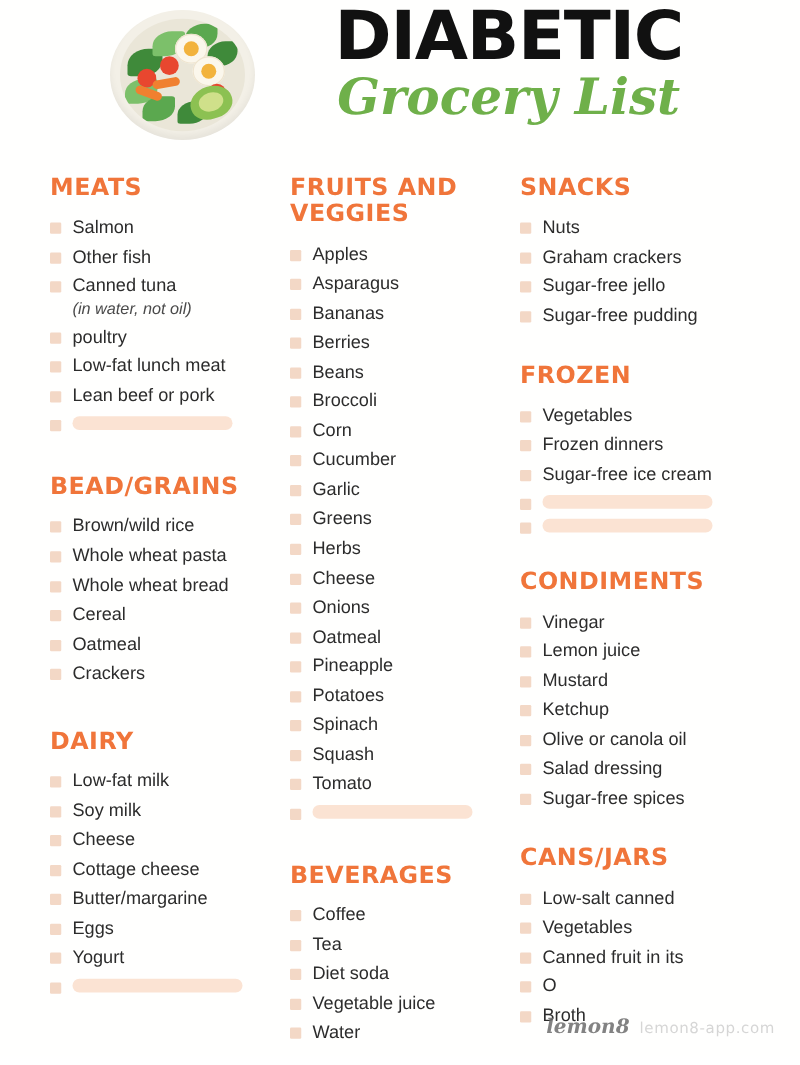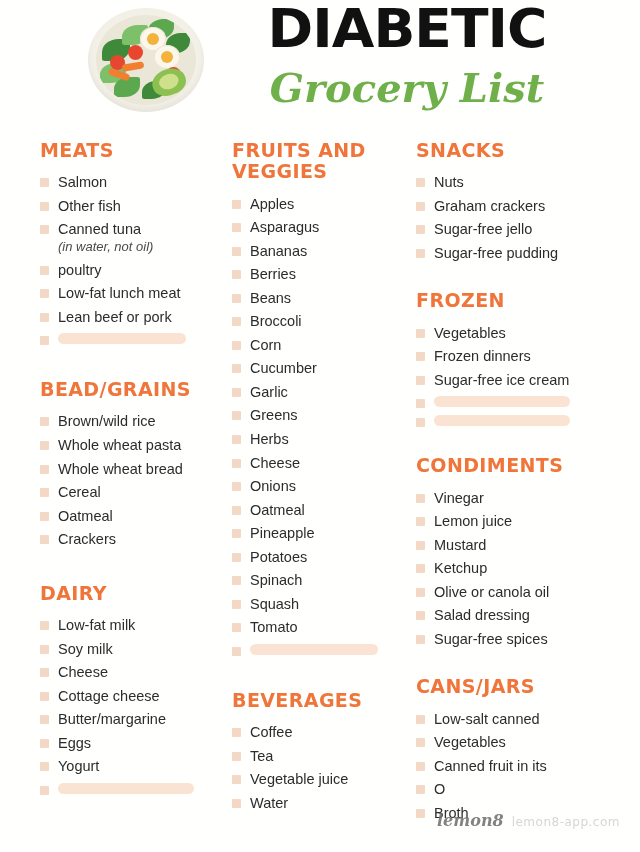--- a/index.html
+++ b/index.html
@@ -120,21 +120,21 @@
     text-align: center;
     transform: scaleX(1.02);
   }
   .title-script {
     font-family: "DejaVu Serif", serif;
     font-style: italic;
     font-weight: 700;
     font-size: 40px;
     color: #6fb04a;
     text-align: center;
-    margin-top: 12px;
+    margin-top: 2px;
     line-height: 1;
   }
 
   
   .columns {
     position: absolute;
     top: 140px;
     left: 0;
     width: 507px;
     display: flex;
@@ -459,20 +459,24 @@
         <li>
             <span class="box"></span>
             <span class="txt">Coffee</span>
           </li>
         <li>
             <span class="box"></span>
             <span class="txt">Tea</span>
           </li>
         <li>
             <span class="box"></span>
+            <span class="txt">Diet soda</span>
+          </li>
+        <li>
+            <span class="box"></span>
             <span class="txt">Vegetable juice</span>
           </li>
         <li>
             <span class="box"></span>
             <span class="txt">Water</span>
           </li>
       </ul>
     </div>
 
     <div class="col col3">

